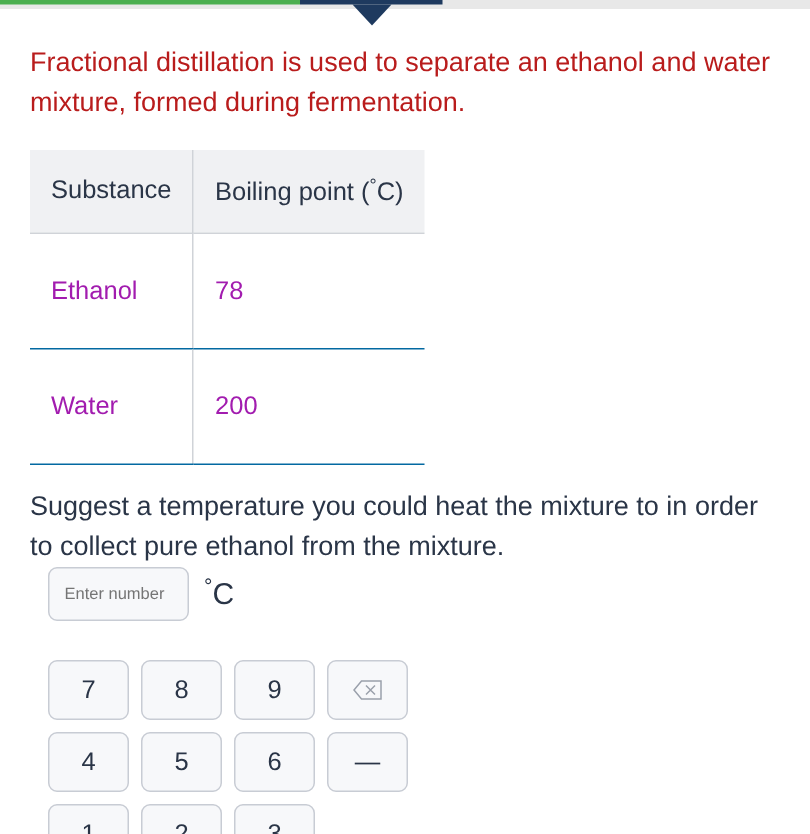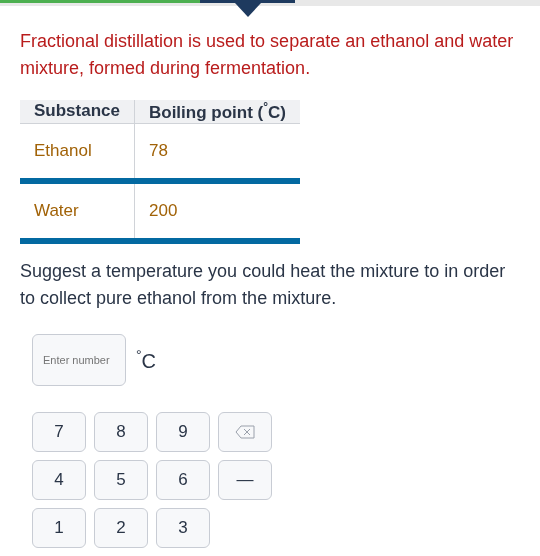--- a/index.html
+++ b/index.html
@@ -50,54 +50,53 @@
       line-height: 1.5;
       color: #b91c1c;
       margin-bottom: 18px;
     }
     table {
       border-collapse: collapse;
       margin-bottom: 14px;
     }
     th {
       background: #f0f1f3;
-      font-weight: 700;
+      font-weight: 400;
       font-size: 17px;
-      padding: 0 14px;
+      padding: 16px 14px;
       text-align: left;
       border-bottom: 1px solid #d0d3d8;
       color: #2a3547;
       margin-top: 36px;
     }
     th:first-child { border-right: 1px solid #d0d3d8; }
     td {
       font-size: 17px;
-      padding: 17px 14px;
-      border-bottom: 6px solid #0369a1;
-      color: #a16207;
+      padding: 28px 14px;
+      border-bottom: 1px solid #0369a1;
+      color: #a21caf;
     }
     td:first-child { border-right: 1px solid #d0d3d8; }
     .degree-header { white-space: nowrap; }
     .deg { font-size: 0.7em; vertical-align: super; }
     .question-text {
       font-size: 18px;
       line-height: 1.5;
       color: #2a3547;
-      margin-bottom: 22px;
     }
     .input-row {
       display: flex;
       align-items: center;
       gap: 10px;
       margin-left: 12px;
       margin-bottom: 26px;
     }
     .number-input {
       width: 94px;
-      height: 52px;
+      height: 36px;
       border: 1px solid #c8ccd4;
       border-radius: 6px;
       background: #f7f8fa;
       font-size: 11px;
       color: #9aa0ab;
       padding: 0 10px;
       outline: none;
     }
     .unit-label {
       font-size: 20px;

